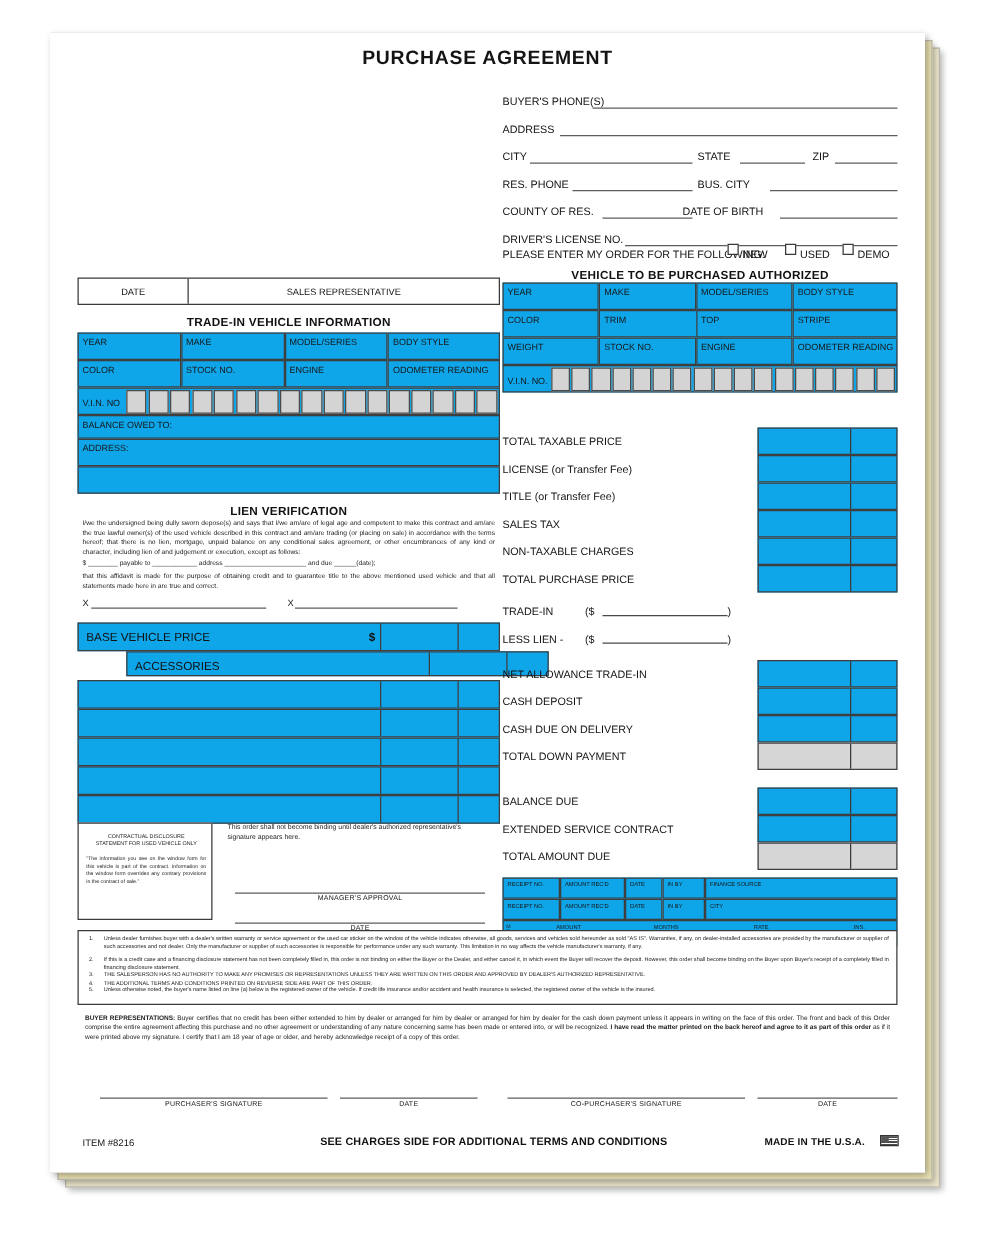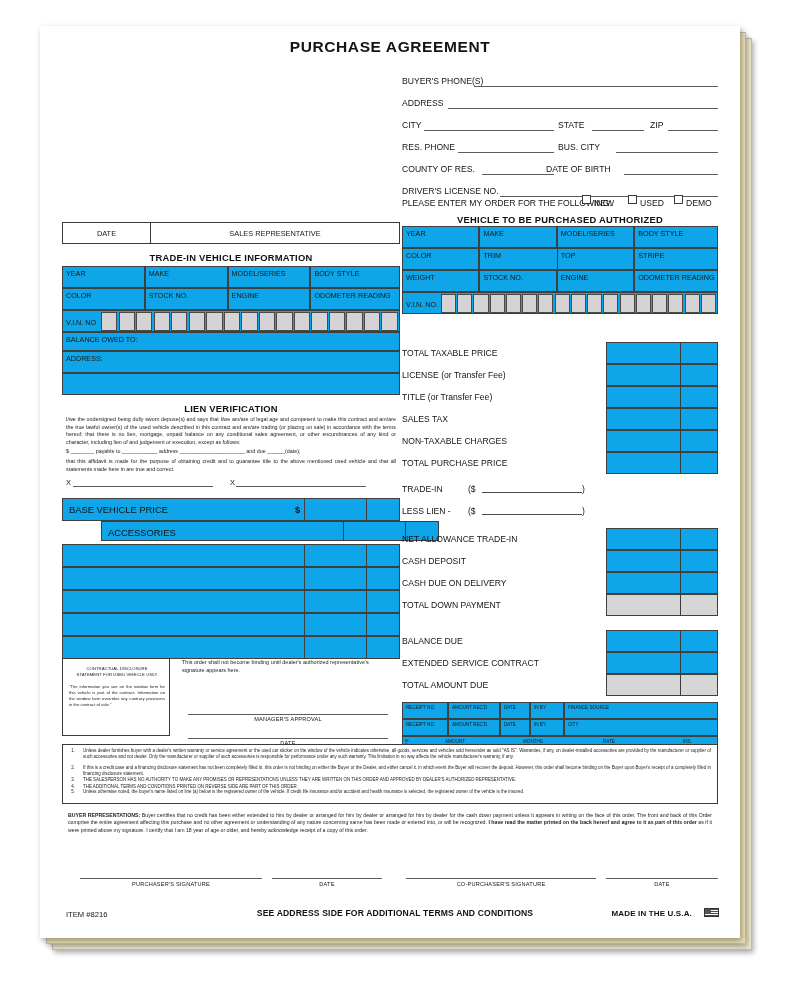--- a/index.html
+++ b/index.html
@@ -467,18 +467,18 @@
     <div class="rule" style="left:40px;  top:852px; width:182px;"></div>
     <div class="siglbl" style="left:40px;  top:855px; width:182px;">PURCHASER'S SIGNATURE</div>
     <div class="rule" style="left:232px; top:852px; width:110px;"></div>
     <div class="siglbl" style="left:232px; top:855px; width:110px;">DATE</div>
     <div class="rule" style="left:366px; top:852px; width:190px;"></div>
     <div class="siglbl" style="left:366px; top:855px; width:190px;">CO-PURCHASER'S SIGNATURE</div>
     <div class="rule" style="left:566px; top:852px; width:112px;"></div>
     <div class="siglbl" style="left:566px; top:855px; width:112px;">DATE</div>
 
     <div class="lbl" style="left:26px; top:884px; position:absolute; font-size:7.6px;">ITEM #8216</div>
-    <div class="footer-mid" style="left:190px; top:882px; width:330px; text-align:center;">SEE ADDRESS SIDE FOR ADDITIONAL TERMS AND CONDITIONS</div>
+    <div class="footer-mid" style="left:190px; top:882px; width:330px; text-align:center;">SEE CHARGES SIDE FOR ADDITIONAL TERMS AND CONDITIONS</div>
     <div class="footer-mid" style="left:552px; top:883px; width:100px; text-align:right; font-size:8px;">MADE IN THE U.S.A.</div>
     <div class="flag" style="left:664px; top:882px;"></div>
 
   </div>
 </div>
 
 </body></html>

